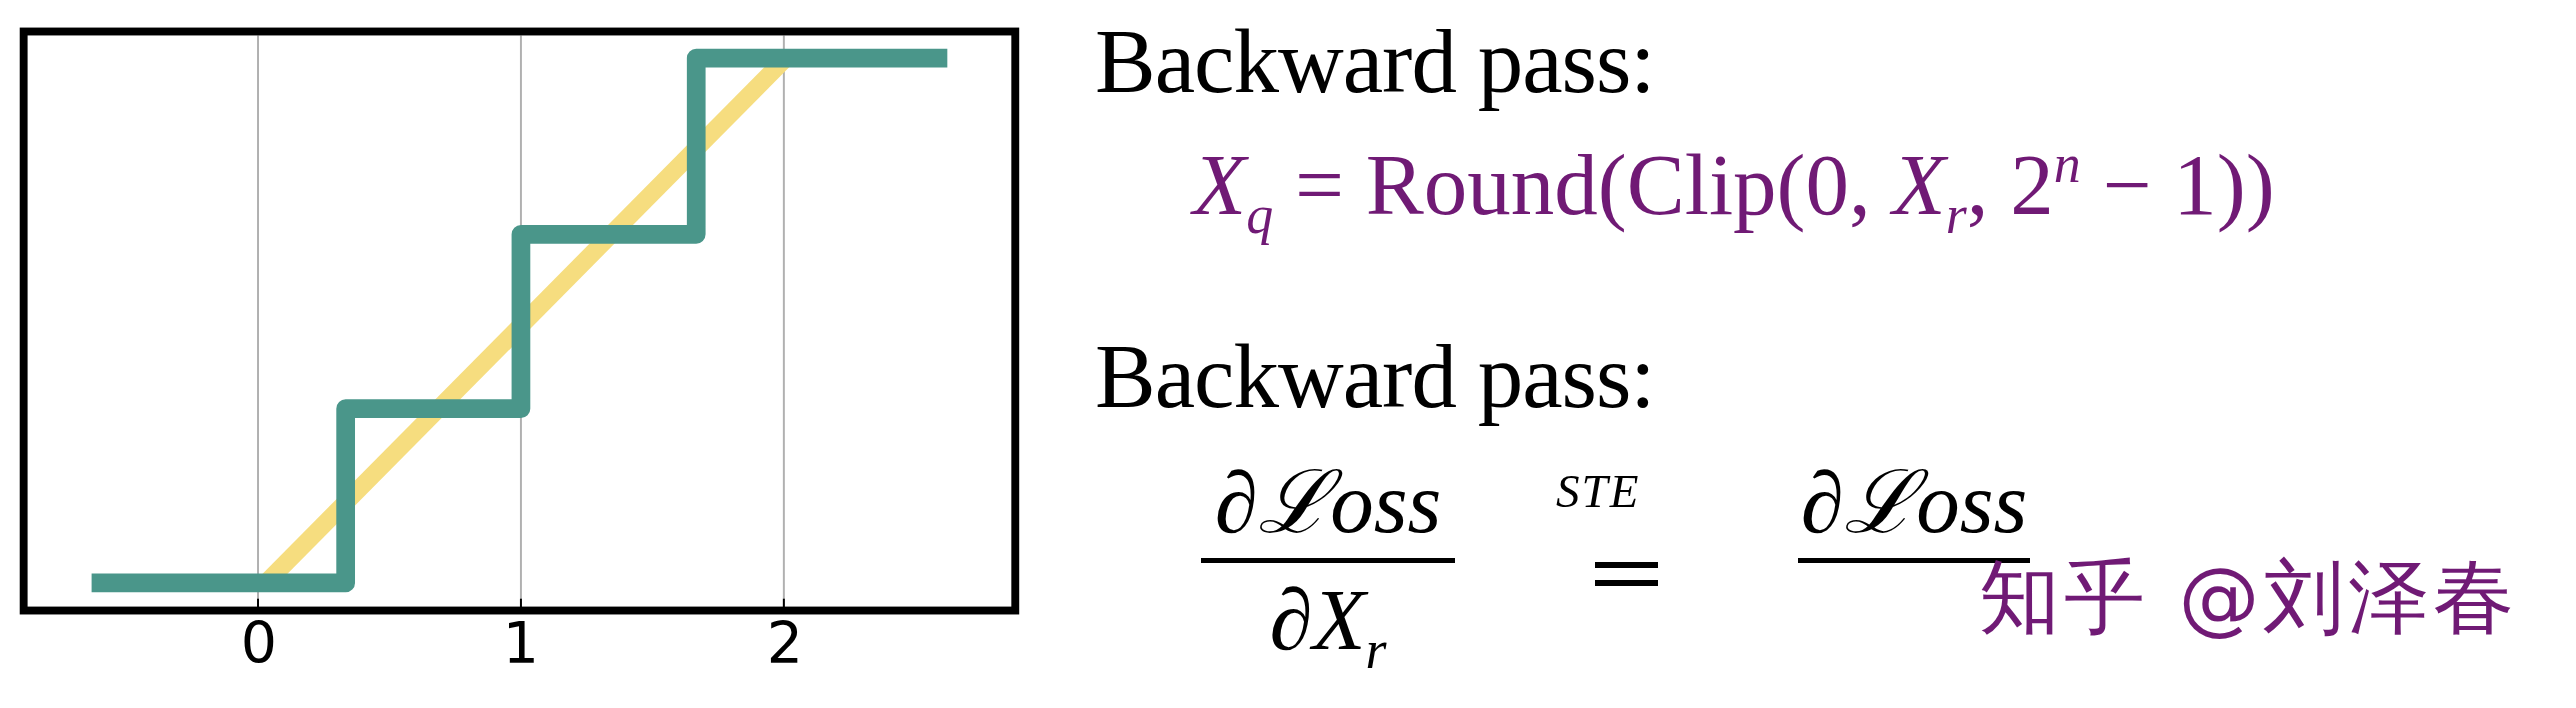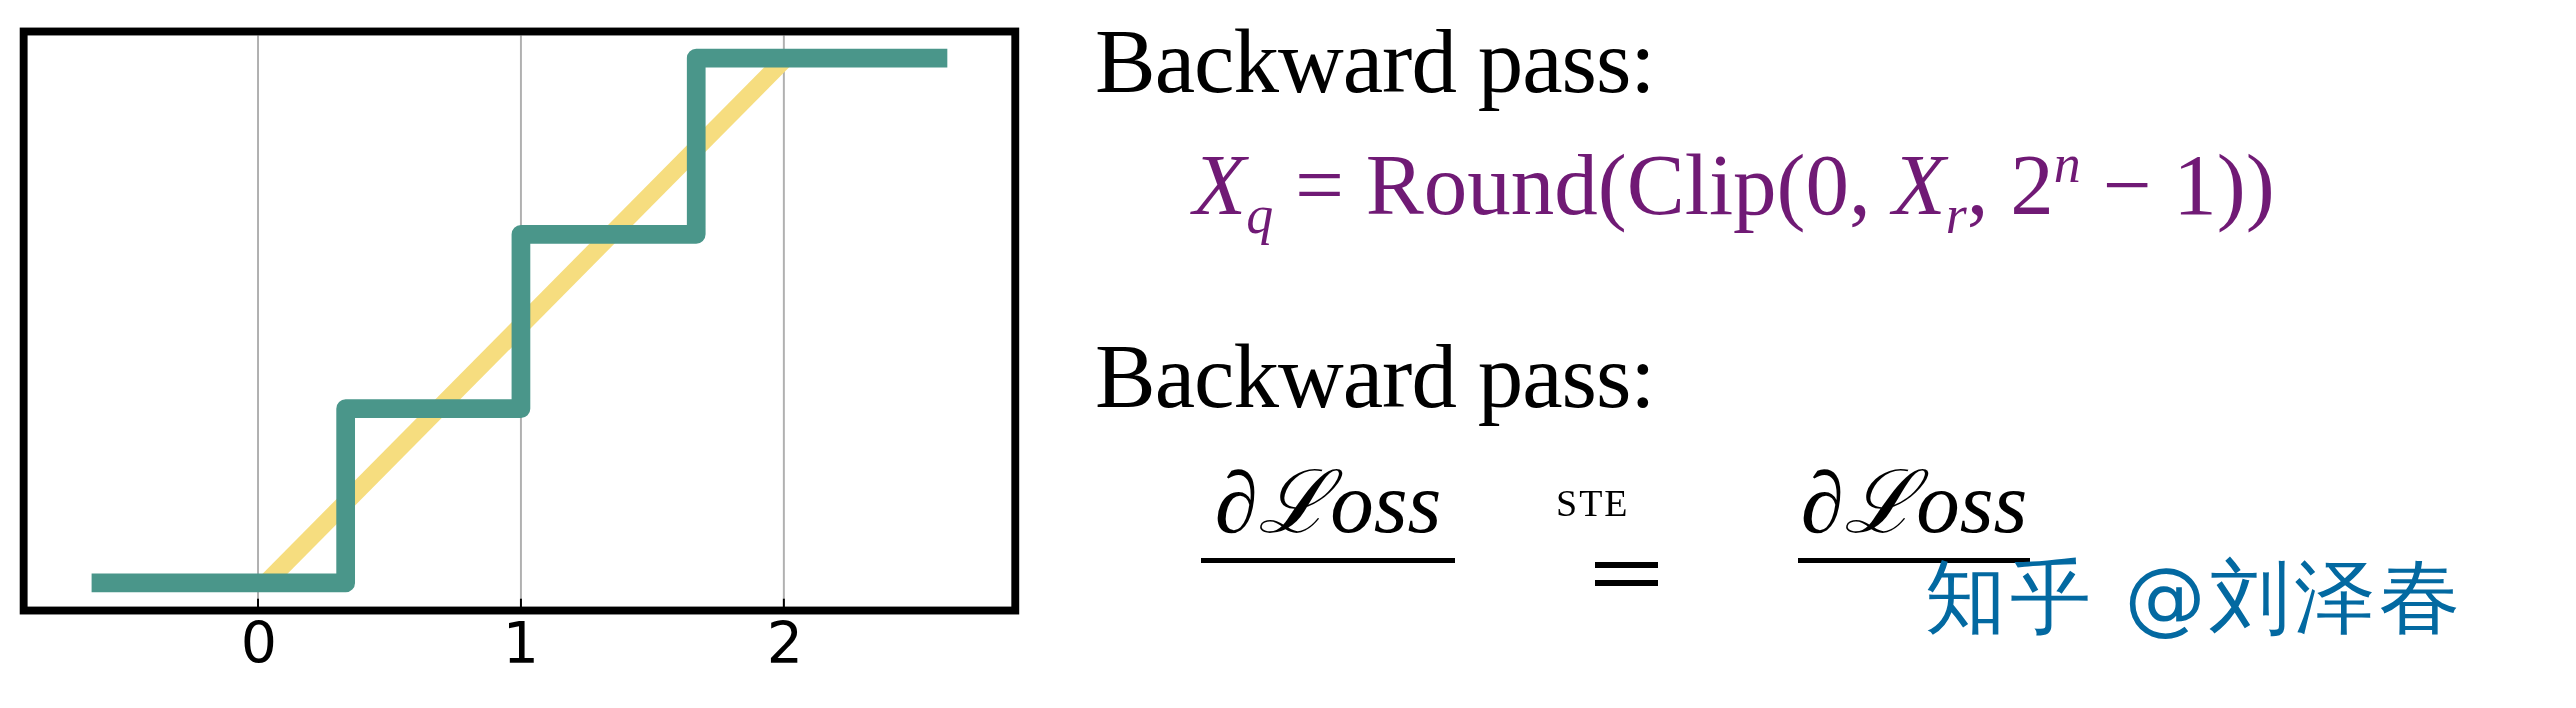--- a/index.html
+++ b/index.html
@@ -10,23 +10,23 @@
   .heading { position:absolute; font-family:"Liberation Serif", serif; font-size:91px; color:#000; line-height:1; white-space:nowrap; letter-spacing:-1px; }
   .math { position:absolute; font-family:"Liberation Serif", serif; color:#701a75; line-height:1; white-space:nowrap; }
   .eq-forward { left:1193px; top:138px; font-size:87px; }
   .it { font-style:italic; }
   .sub { font-size:0.62em; font-style:italic; vertical-align:-0.35em; }
   .sup { font-size:0.62em; font-style:italic; vertical-align:0.6em; }
   .frac { position:absolute; display:flex; flex-direction:column; align-items:center; }
   .frac .num, .frac .den { font-family:"Liberation Serif", serif; font-size:87px; line-height:1; white-space:nowrap; }
   .frac .bar { height:4.9px; background:#000; align-self:stretch; margin:11.8px 0 13.8px 0; }
   .script { font-family:"DejaVu Serif", serif; font-style:italic; }
-  .ste { position:absolute; left:1556px; top:484px; font-family:"Liberation Serif", serif; font-size:38px; letter-spacing:2px; line-height:1; }
+  .ste { position:absolute; left:1556px; top:468px; font-family:"Liberation Serif", serif; font-size:47px; letter-spacing:2px; line-height:1;font-style:italic; }
   .eqsign { position:absolute; left:1595px; width:63px; height:5.9px; background:#000; }
-  .watermark { position:absolute; left:1925px; top:557px; font-family:"DejaVu Sans", sans-serif; font-size:81px; color:#0369a1; line-height:1; white-space:nowrap; letter-spacing:3.9px; }
+  .watermark { position:absolute; left:1979px; top:557px; font-family:"DejaVu Sans", sans-serif; font-size:81px; color:#701a75; line-height:1; white-space:nowrap; letter-spacing:3.9px; }
 </style>
 </head>
 <body>
 
 <div class="chart">
   <svg width="1034" height="709" viewBox="0 0 1050 720">
 
     <line x1="262" y1="36" x2="262" y2="617" stroke="#b0b0b0" stroke-width="2"></line>
     <line x1="529" y1="36" x2="529" y2="617" stroke="#b0b0b0" stroke-width="2"></line>
     <line x1="796" y1="36" x2="796" y2="617" stroke="#b0b0b0" stroke-width="2"></line>
@@ -56,20 +56,23 @@
   <span>2</span><span class="sup">n</span><span> − 1))</span>
 </div>
 
 <div class="heading" style="left:1095px; top:331px;text-align:right;">Backward pass:</div>
 
 <div class="frac" style="left:1201px; top:459px; width:254px;">
   <div class="num">
     <span class="it">∂</span><span class="script">ℒ</span><span class="it">oss</span>
   </div>
   <div class="bar"></div>
+  <div class="den">
+    <span class="it">∂</span><span class="it">X</span><span class="sub">r</span>
+  </div>
 </div>
 
 <div class="ste">STE</div>
 <div class="eqsign" style="top:562px;"></div>
 <div class="eqsign" style="top:580px;"></div>
 
 <div class="frac" style="left:1798px; top:459px; width:232px;">
   <div class="num">
     <span class="it">∂</span><span class="script">ℒ</span><span class="it">oss</span>
   </div>

